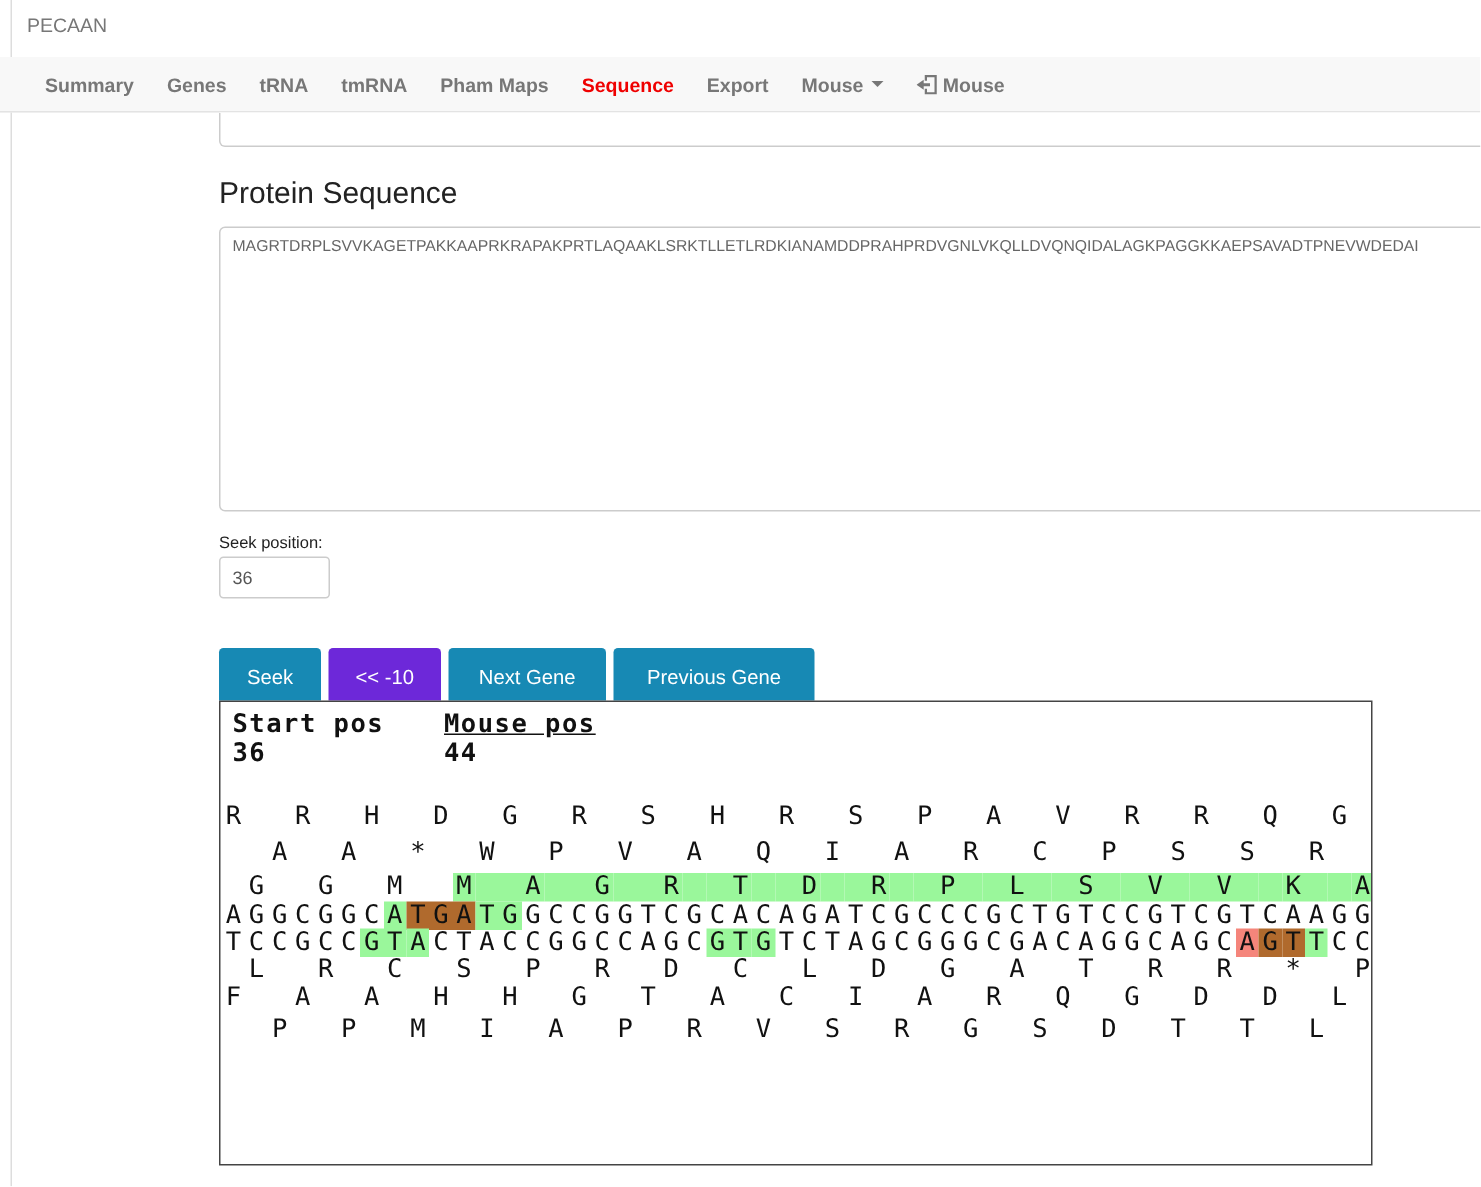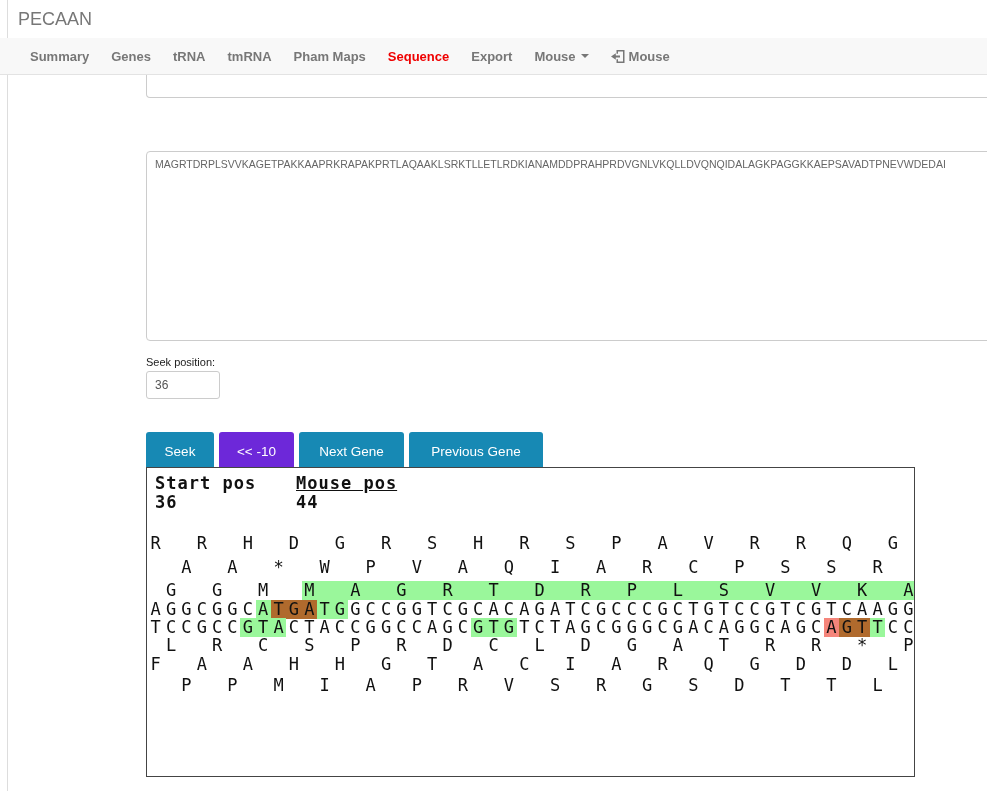--- a/index.html
+++ b/index.html
@@ -1,20 +1,20 @@
 <!DOCTYPE html>
 <html><head>
 <meta charset="utf-8">
 <style>
   html,body{margin:0;padding:0;background:#fff;}
   .page{position:relative;width:987px;height:791px;background:#fff;overflow:hidden;
         font-family:"Liberation Sans",sans-serif;}
   .left-border{position:absolute;left:7px;top:0;width:1px;height:791px;background:#ddd;}
 
-  .brand{position:absolute;left:18px;top:9px;font-size:18px;color:#777;cursor:pointer;}
+  .brand{position:absolute;left:18px;top:9px;font-size:13px;color:#777;cursor:pointer;}
 
   .tabs{position:absolute;left:0;top:38px;width:987px;height:37px;background:#f8f8f8;
         border-bottom:1px solid #e3e3e3;display:flex;align-items:center;
         padding-left:19px;box-sizing:border-box;}
   .tab{padding:0 11px;font-size:13px;font-weight:bold;color:#777;cursor:pointer;
        display:flex;align-items:center;white-space:nowrap;}
   .tab.active{color:#ef0000;}
   .caret{width:0;height:0;border-left:4px solid transparent;border-right:4px solid transparent;
          border-top:4px solid #777;margin-left:5px;display:inline-block;}
   .logout-svg{margin-right:4px;display:inline-block;}
@@ -81,20 +81,21 @@
       <svg class="logout-svg" width="14" height="13" viewBox="0 0 14 13">
         <path d="M5.5 0 H13.5 V13 H5.5 V9.2 H7 V11.5 H12 V1.5 H7 V3.8 H5.5 Z" fill="#777"></path>
         <path d="M0 6.5 L4.8 3.2 V5.5 H9 V7.5 H4.8 V9.8 Z" fill="#777"></path>
       </svg>
       <span>Mouse</span>
     </div>
   </nav>
 
   <div class="partial-box"></div>
 
+  <h2 class="heading">Protein Sequence</h2>
 
   <div class="protein-box">MAGRTDRPLSVVKAGETPAKKAAPRKRAPAKPRTLAQAAKLSRKTLLETLRDKIANAMDDPRAHPRDVGNLVKQLLDVQNQIDALAGKPAGGKKAEPSAVADTPNEVWDEDAI</div>
 
   <label class="seek-label">Seek position:</label>
   <input class="seek-input" type="text" value="36" style="">
 
   <div class="btn-row">
     <button class="btn w-seek">Seek</button>
     <button class="btn w-back pressed">&lt;&lt; -10</button>
     <button class="btn w-next">Next Gene</button>

